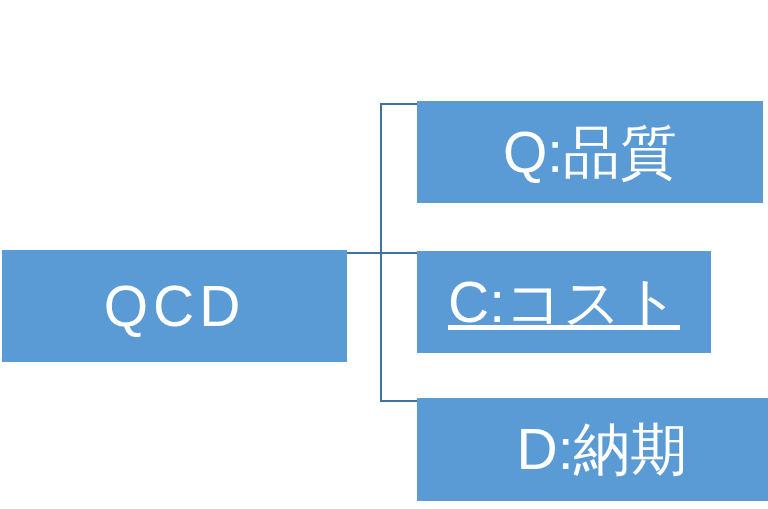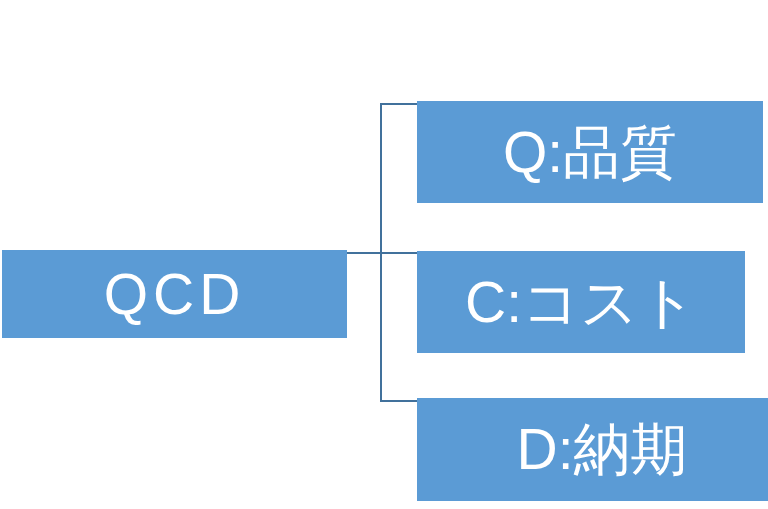--- a/index.html
+++ b/index.html
@@ -24,23 +24,23 @@
     color: var(--text-color);
     display: flex;
     align-items: center;
     justify-content: center;
     font-size: 57px;
     font-weight: 300;
     line-height: 1;
     white-space: nowrap;
     margin-top: 48px;
   }
-  .node-root  { left: 2px;   top: 202px; width: 345px; height: 88px; letter-spacing: 5px; }
+  .node-root  { left: 2px;   top: 202px; width: 345px; height: 112px; letter-spacing: 5px; }
   .node-q     { left: 417px; top: 53px;  width: 346px; height: 102px; }
-  .node-c     { left: 417px; top: 203px; width: 328px; height: 102px; }
+  .node-c     { left: 417px; top: 203px; width: 294px; height: 102px; text-decoration: underline; }
   .node-d     { left: 417px; top: 350px; width: 370px; height: 103px; }
   .line {
     position: absolute;
     background: var(--connector);
   }
   .spine    { left: 380px; top: 103px; width: 2px;  height: 299px; }
   .stub-top { left: 380px; top: 103px; width: 37px; height: 2px; }
   .stub-mid { left: 347px; top: 252px; width: 70px; height: 2px; }
   .stub-bot { left: 380px; top: 400px; width: 37px; height: 2px; }
   .label { display: inline-block; }

